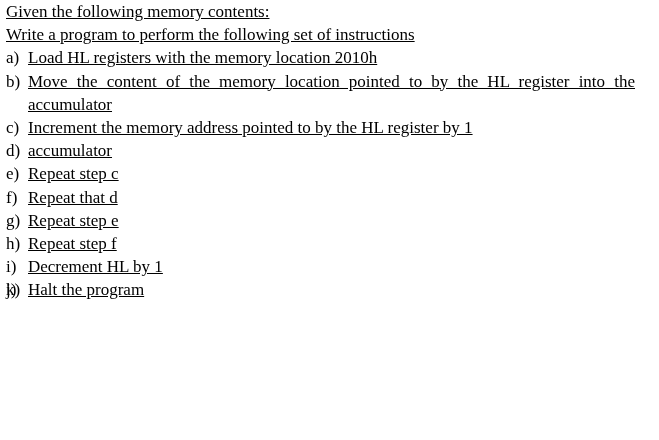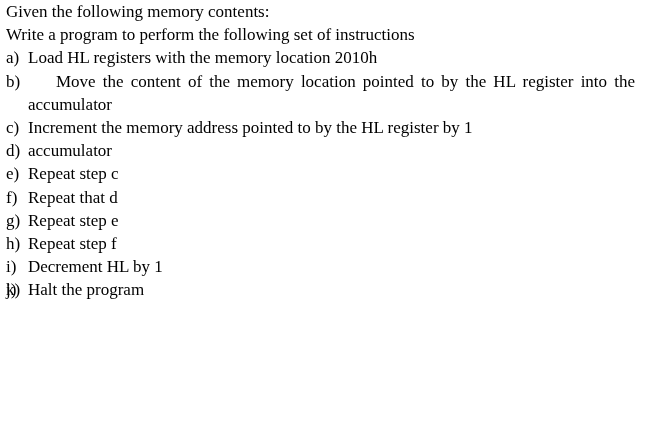--- a/index.html
+++ b/index.html
@@ -10,40 +10,40 @@
     overflow: hidden;
     font-family: "Liberation Serif", "DejaVu Serif", serif;
     font-size: 17px;
     line-height: 23.2px;
     color: #000000;
   }
   .page {
     width: 659px;
     height: 337px;
     padding: 0 24px 0 6px;
+    text-decoration: underline;
   }
   .mem-line {
     padding-left: 47px;
   }
   .step {
     position: relative;
     padding-left: 22px;
   }
   .step .marker {
     position: absolute;
     left: 0;
     top: 0;
   }
   .line { display: block; }
   
   .jline {
     display: block;
     text-align: justify;
     text-align-last: justify;
-    margin-left: 28px;
   }
   .squiggle {
     text-decoration: underline;
     text-decoration-style: wavy;
     text-decoration-color: #ff0000;
     text-decoration-thickness: 1px;
     text-underline-offset: 3px;
     text-decoration-skip-ink: none;
   }
 </style>

